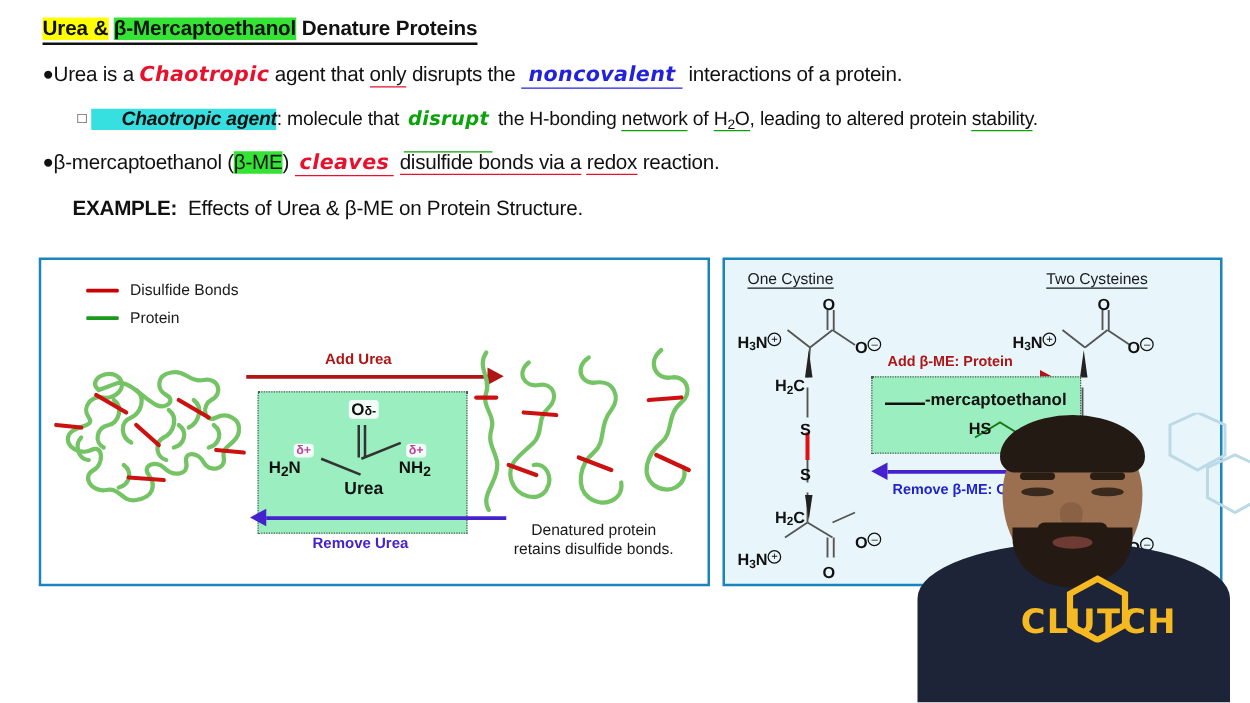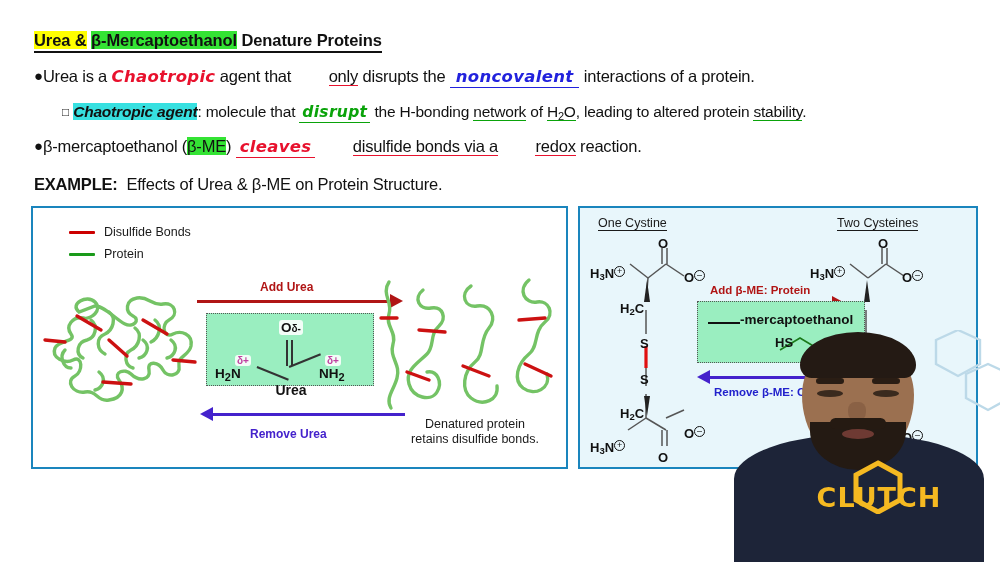--- a/index.html
+++ b/index.html
@@ -5,21 +5,21 @@
   * { box-sizing: border-box; margin: 0; padding: 0; }
   html, body {
     width: 1000px; height: 562px;
     background: #ffffff;
     font-family: "Liberation Sans", sans-serif;
     overflow: hidden;
   }
   #root { position: relative; width: 1000px; height: 562px; background:#fff; }
 
   
-  .notes { position:absolute; left:0; top:17px; width:908px; height:196px; }
+  .notes { position:absolute; left:0; top:0; width:908px; height:196px; }
 
   .title-line {
     position:absolute; left:34px; top:14px;
     font-size:16.5px; font-weight:bold; color:#111;
     white-space:nowrap; letter-spacing:-0.1px;
     border-bottom:2px solid #111; padding-bottom:1px;
   }
   .hl-yellow { background:#ffff00; }
   .hl-green  { background:#34e334; }
 
@@ -36,30 +36,30 @@
   .sqr { font-size:12px; vertical-align:1.5px; color:#222; }
 
   
   .hw { font-family:"DejaVu Sans", sans-serif; font-weight:bold; font-style:italic; letter-spacing:0.3px; }
   .hw-red   { color:#e8112d; }
   .hw-blue  { color:#2222dd; }
   .hw-green { color:#0aa30a; }
 
   .ul-blue  { border-bottom:1.8px solid #2222dd; padding:0 6px 1px 6px; }
   .ul-red   { border-bottom:1.8px solid #e8112d; padding:0 4px 1px 4px; }
-  .ul-green { border-bottom:1.8px solid #0aa30a; padding:0 3px 1px 3px; }
-
-  .uline-red   { border-bottom:1.4px solid #e8112d;margin-left:33px; }
+  .ul-green { border-bottom:1.8px solid #0aa30a; padding:0 3px 17px 3px; }
+
+  .uline-red   { border-bottom:1.4px solid #e8112d; }
   .uline-green { border-bottom:1.4px solid #0aa30a; }
 
   .hl-cyan { background:#37e0e0; font-style:italic; }
   .hl-green-sm { background:#34e334; }
 
   .sub { font-size:11px; vertical-align:-3px; }
-  .bold { font-weight:bold; }
+  .bold { font-weight:bold;padding-left:24px; }
 
   
   .panel-left {
     position:absolute; left:31px; top:206px; width:537px; height:263px;
     border:2.5px solid #1a85bd; background:#ffffff;
   }
   .panel-right {
     position:absolute; left:578px; top:206px; width:400px; height:263px;
     border:2.5px solid #1a85bd; background:#e8f6fb;
   }
@@ -78,21 +78,21 @@
   .lbl-add-urea { left:227px; top:72px; color:#b01515; }
   .ln-add-urea  { left:164px; top:92px; width:195px; background:#b01515; }
   .hd-add-urea  { left:357px; top:86px; border-left:13px solid #b01515; }
 
   .lbl-rm-urea  { left:217px; top:219px; color:#4422cc; }
   .ln-rm-urea   { left:180px; top:205px; width:192px; background:#4422cc; }
   .hd-rm-urea   { left:167px; top:199px; border-right:13px solid #4422cc; }
 
   
   .urea-box {
-    position:absolute; left:173px; top:105px; width:168px; height:73px;
+    position:absolute; left:173px; top:105px; width:168px; height:114px;
     background:#9aeec0; border:1.6px dotted #555;
   }
   .urea-atom { position:absolute; font-size:13.5px; font-weight:bold; color:#111; }
   .delta { font-size:10px; }
   .shadow-white { background:#f2fdf7; padding:0 2px; border-radius:3px; }
   .urea-name { position:absolute; left:0; width:168px; text-align:center; top:68px; font-size:14px; font-weight:bold; color:#111; }
   .bondline { position:absolute; background:#333; }
 
   .cap { position:absolute; font-size:12.5px; color:#1a1a1a; text-align:center; line-height:15px; }
   .cap-native { left:23px; top:213px; width:160px; }

